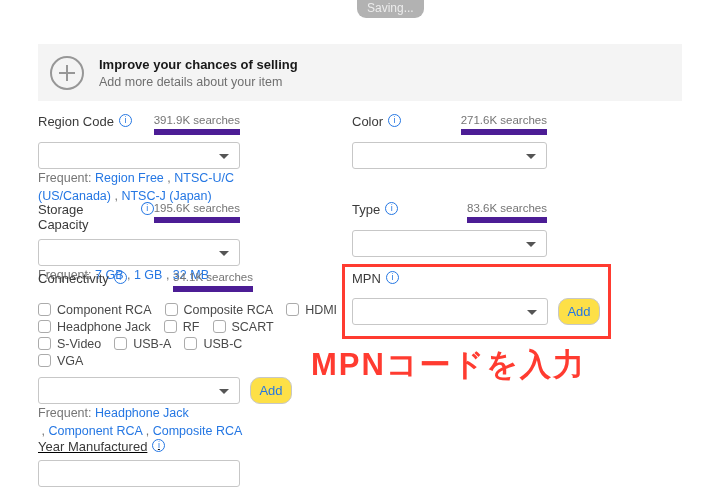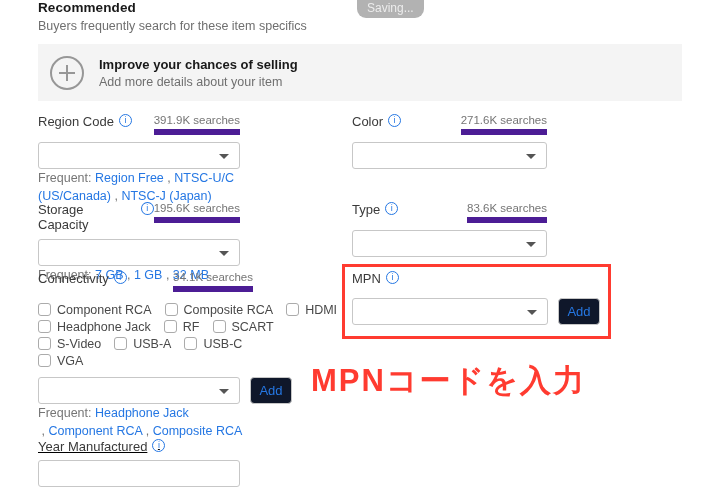--- a/index.html
+++ b/index.html
@@ -72,21 +72,21 @@
   .cb-box {
     width: 13px; height: 13px; border: 1px solid #ababab; border-radius: 3px;
     background: #fff; flex: 0 0 auto; cursor: pointer;
   }
   .cb-label { margin-left: 6px; font-size: 12.5px; color: #494949; white-space: nowrap; }
 
   .select-add-row { display: flex; align-items: flex-start; }
   .select-add-row .select { flex: 0 0 auto; margin-top: 0; }
   .add-btn {
     margin-left: 10px; height: 27px; min-width: 42px; padding: 0 8px;
-    background: #0f172a; border: 1px solid #c7c7c7; border-radius: 4px;
+    background: #fde047; border: 1px solid #c7c7c7; border-radius: 10px;
     color: #2577e3; font-size: 13px; cursor: pointer;
     font-family: "Liberation Sans", "DejaVu Sans", sans-serif;
   }
 
   .text-input {
     margin-top: 6px; height: 27px; width: 100%;
     border: 1px solid #c7c7c7; border-radius: 3px; background: #fff;
     padding: 0 8px; font-size: 13px; color: #333;
     font-family: "Liberation Sans", "DejaVu Sans", sans-serif;
   }
@@ -104,34 +104,30 @@
   .g-mpn .select-add-row { margin-top: 12px; }
   .g-mpn .select { width: 196px; }
   .g-year { left: 38px; top: 439px; width: 202px; text-decoration: underline; }
 
   
   .red-box {
     position: absolute; left: 342px; top: 264px; width: 269px; height: 75px;
     border: 3px solid #ff3b30; pointer-events: none; z-index: 5;
   }
   .red-text {
-    position: absolute; left: 311px; top: 360px; z-index: 5;
+    position: absolute; left: 311px; top: 344px; z-index: 5;
     color: #ff3b30; font-size: 31px; font-weight: bold; letter-spacing: 2px;
     white-space: nowrap; font-family: "Liberation Sans", "DejaVu Sans", sans-serif;
   }
 </style>
 </head>
 <body>
 
 <div class="page">
 
-  <div class="header">
-    <h2>Recommended</h2>
-    <div class="sub">Buyers frequently search for these item specifics</div>
-  </div>
   <div class="saving-pill">Saving...</div>
 
   <div class="banner">
     <span class="plus-circle"></span>
     <div class="banner-text">
       <div class="t">Improve your chances of selling</div>
       <div class="s">Add more details about your item</div>
     </div>
   </div>
 

